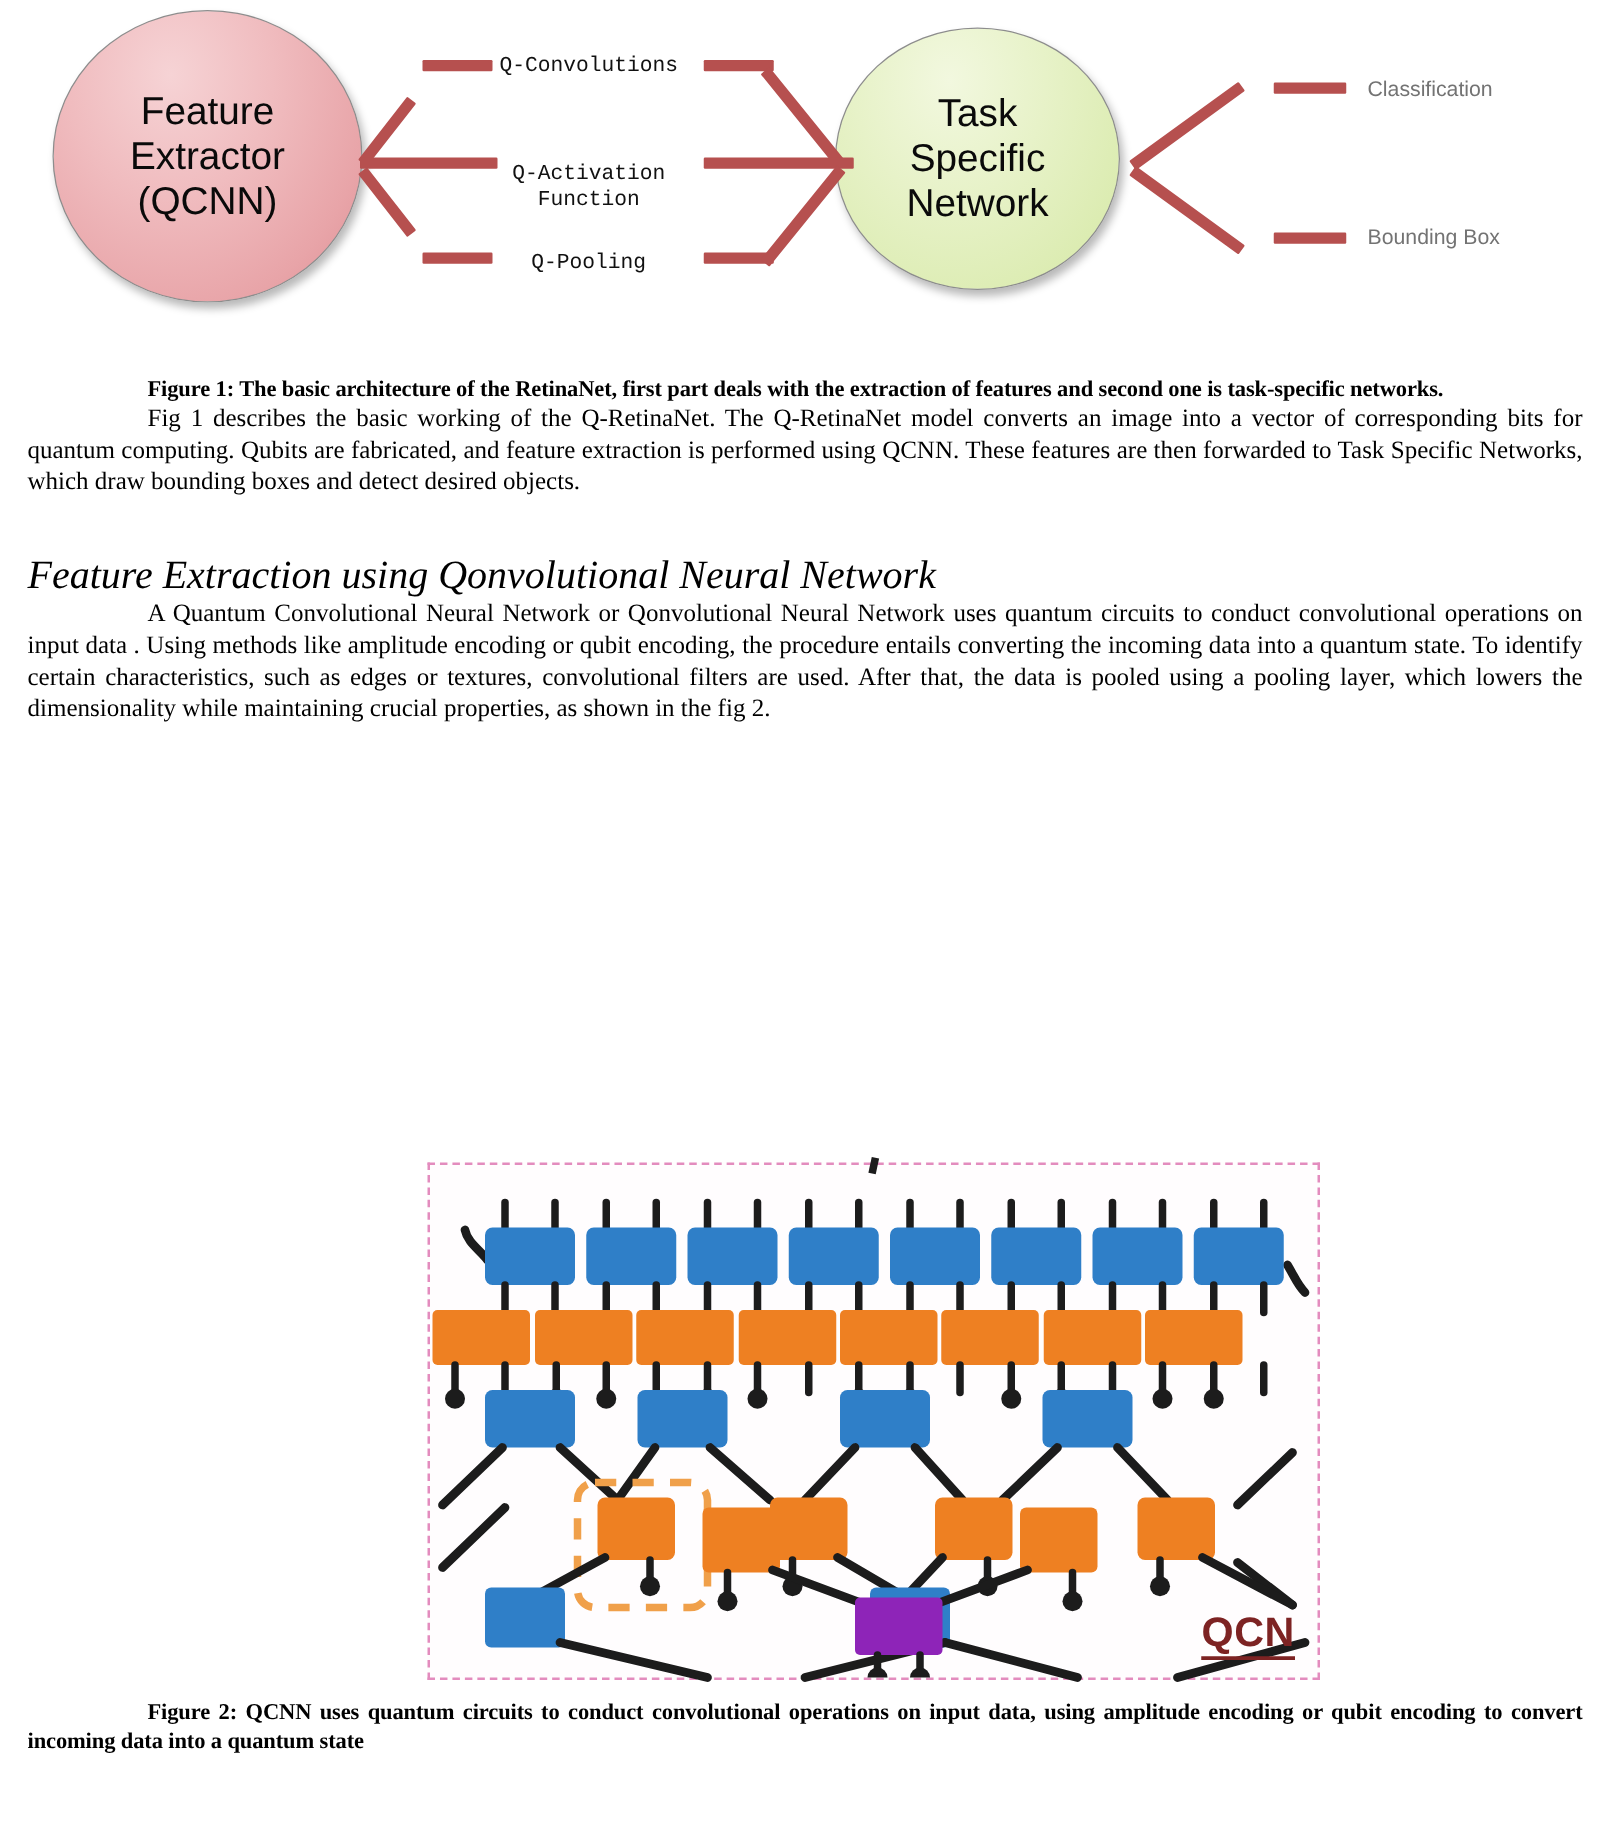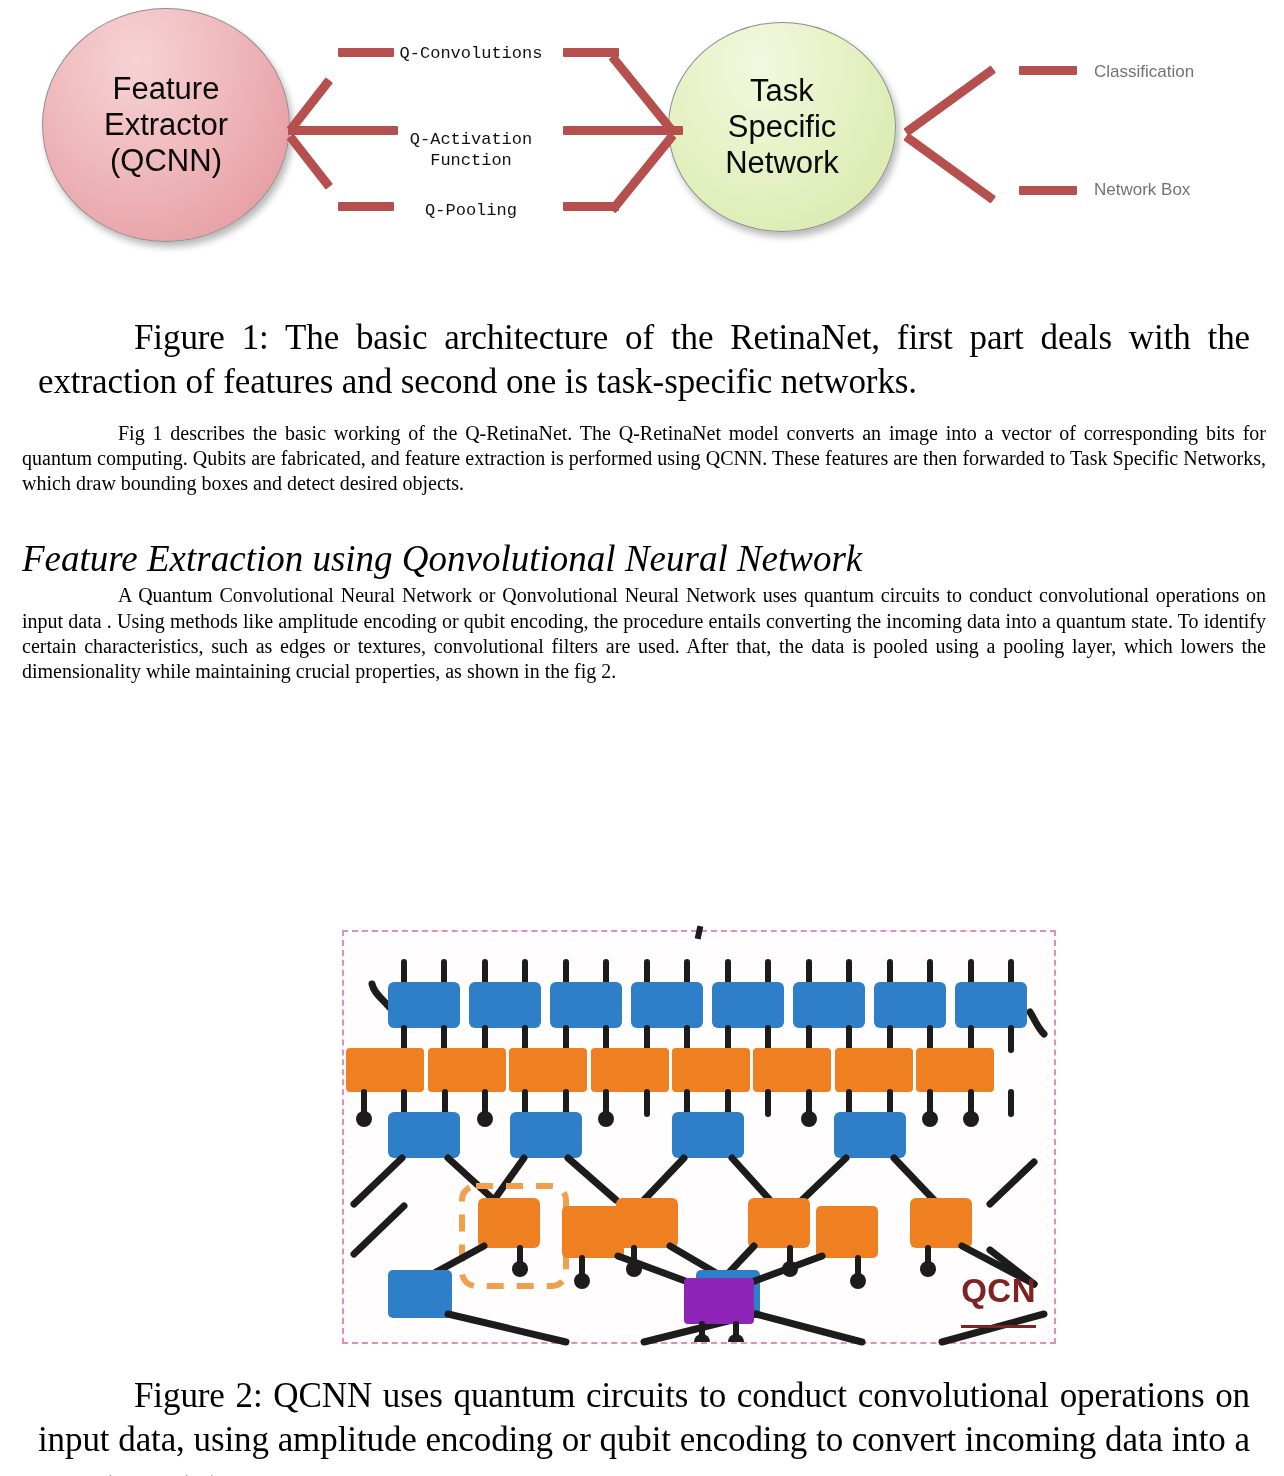--- a/index.html
+++ b/index.html
@@ -68,38 +68,38 @@
   }
 
   
   #doc{
     position:absolute;
     left:22px;
     top:300px;
     width:1244px;
   }
   .cap{
-    font-weight:normal;
-    font-size:35px;
+    font-weight:bold;
+    font-size:18px;
     line-height:1.265;
     text-align:justify;
     text-indent:96px;
-    margin:16px;
+    margin:0;
     letter-spacing:-0.1px;
   }
   .para{
     font-size:20px;
     line-height:1.265;
     text-align:justify;
     text-indent:96px;
     margin:0;
   }
   .subhead{
     font-style:italic;
-    font-size:37px;
+    font-size:32px;
     line-height:1.265;
     margin:0;
     text-indent:0;
   }
   .gap-md{height:40px;}
 
   
   #figure2{
     position:absolute;
     left:342px;
@@ -125,21 +125,21 @@
   #qcn-label{
     position:absolute;
     right:18px;
     bottom:14px;
     font-family:"Liberation Sans", sans-serif;
     font-weight:bold;
     font-size:33px;
     letter-spacing:0.5px;
     color:#7d2323;
     border-bottom:3px solid #7d2323;
-    padding-bottom:18px;
+    padding-bottom:3px;
     line-height:1;
   }
 
   
   #fig2cap{
     position:absolute;
     left:22px;
     top:1358px;
     width:1244px;
   }
@@ -188,21 +188,21 @@
   </div>
 
   <div class="branch-label" style="left:396px; top:200px; width:150px;">
     <span>Q-Pooling</span>
   </div>
 
   <div class="out-label" style="left:1094px; top:62px;">
     <span>Classification</span>
   </div>
   <div class="out-label" style="left:1094px; top:180px;">
-    <span>Network Box</span>
+    <span>Bounding Box</span>
   </div>
 </div>
 
 <div id="doc">
   <p class="cap">Figure 1: The basic architecture of the RetinaNet, first part deals with the extraction of features and second one is task-specific networks.</p>
   <p class="para">Fig 1 describes the basic working of the Q-RetinaNet. The Q-RetinaNet model converts an image into a vector of corresponding bits for quantum computing. Qubits are fabricated, and feature extraction is performed using QCNN. These features are then forwarded to Task Specific Networks, which draw bounding boxes and detect desired objects.</p>
   <div class="gap-md"></div>
   <p class="subhead">Feature Extraction using Qonvolutional Neural Network</p>
   <p class="para">A Quantum Convolutional Neural Network or Qonvolutional Neural Network uses quantum circuits to conduct convolutional operations on input data . Using methods like amplitude encoding or qubit encoding, the procedure entails converting the incoming data into a quantum state. To identify certain characteristics, such as edges or textures, convolutional filters are used. After that, the data is pooled using a pooling layer, which lowers the dimensionality while maintaining crucial properties, as shown in the fig 2.</p>
 </div>

